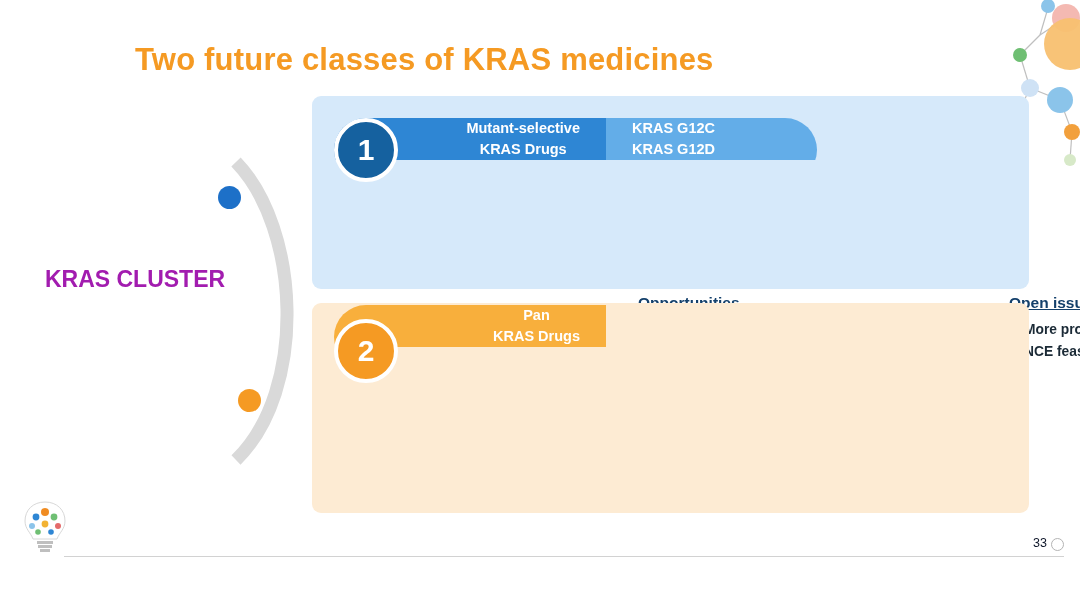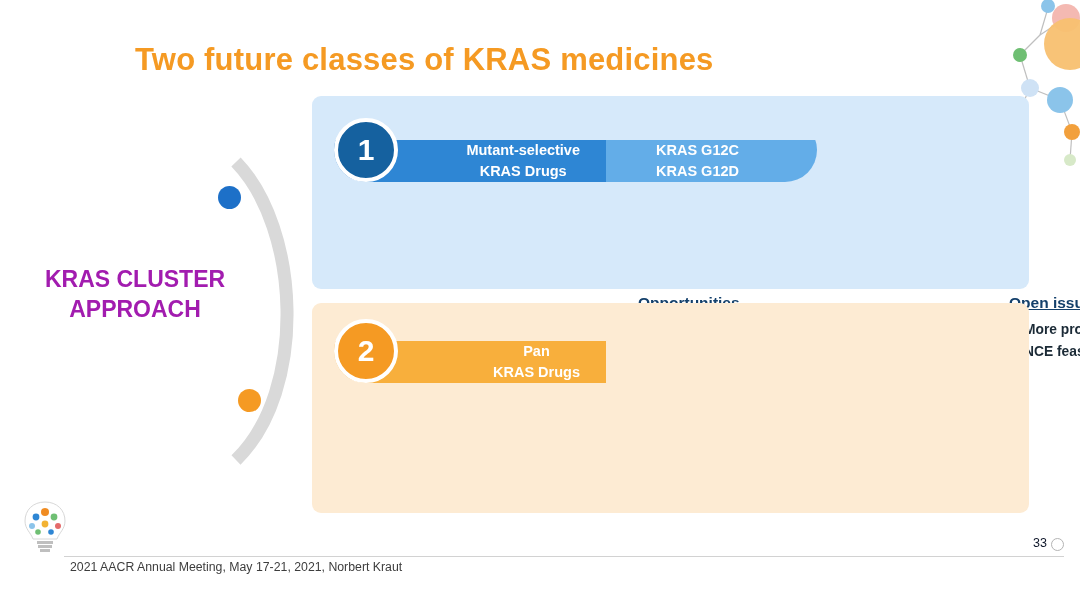--- a/index.html
+++ b/index.html
@@ -90,31 +90,31 @@
     height: 210px;
     background: #FDEBD3;
   }
 
   
   .pill {
     position: absolute;
     height: 64px;
     border-radius: 32px;
     display: flex;
-    align-items: flex-end;
+    align-items: flex-start;
     overflow: hidden;
   }
   .pill-blue {
     left: 334px;
     top: 118px;
     width: 483px;
   }
   .pill-orange {
     left: 334px;
-    top: 319px;
+    top: 305px;
     width: 483px;
     gap: 17px;
   }
   .pill-left {
     flex: 0 0 272px;
     display: flex;
     align-items: center;
     justify-content: flex-end;
     padding-right: 26px;
     box-sizing: border-box;
@@ -132,21 +132,21 @@
   .pill-orange .pill-right { background: #FBC877; }
 
   .pill-text {
     color: #ffffff;
     font-weight: bold;
     font-size: 14.5px;
     line-height: 1.45;
     text-align: center;
     white-space: pre-line;
   }
-  .pill-right .pill-text { text-align: left; margin-left: 24px; }
+  .pill-right .pill-text { text-align: left; }
 
   
   .badge {
     position: absolute;
     width: 64px;
     height: 64px;
     border-radius: 50%;
     display: flex;
     align-items: center;
     justify-content: center;
@@ -294,21 +294,20 @@
 
   <div class="title">Two future classes of KRAS medicines</div>
 
   <div class="arc-wrap">
     <svg width="300" height="340" viewBox="0 0 300 340" xmlns="http://www.w3.org/2000/svg">
       <path d="M228 22 C 292 88, 300 250, 228 320" fill="none" stroke="#D9D9D9" stroke-width="13" stroke-linecap="butt"></path>
     </svg>
   </div>
   <div class="cluster-label">
     <span>KRAS CLUSTER</span><br>
-    <span>APPROACH</span>
   </div>
   <div class="dot dot-blue"></div>
   <div class="dot dot-orange"></div>
 
   <div class="panel panel-blue">
     <div class="col b1-opps">
       <div class="col-head">Opportunities</div>
       <ul class="bullets">
         <li>Deep and durable target inhibition</li>
         <li>Low risk of KRAS WT-mediated toxicity</li>
@@ -364,15 +363,14 @@
       <circle cx="36" cy="26" r="3" fill="#E46B6B"></circle>
       <circle cx="16" cy="32" r="2.8" fill="#6FBF73"></circle>
       <circle cx="29" cy="32" r="2.8" fill="#2E86D4"></circle>
       <rect x="15" y="41" width="16" height="3" fill="#bfbfbf"></rect>
       <rect x="16" y="45" width="14" height="3" fill="#bfbfbf"></rect>
       <rect x="18" y="49" width="10" height="3" fill="#bfbfbf"></rect>
     </svg>
   </div>
 
   <div class="footer-rule"></div>
-  <div class="footer-text">2021 AACR Annual Meeting, May 17-21, 2021, Norbert Kraut</div>
 
 </div>
 
 </body></html>

